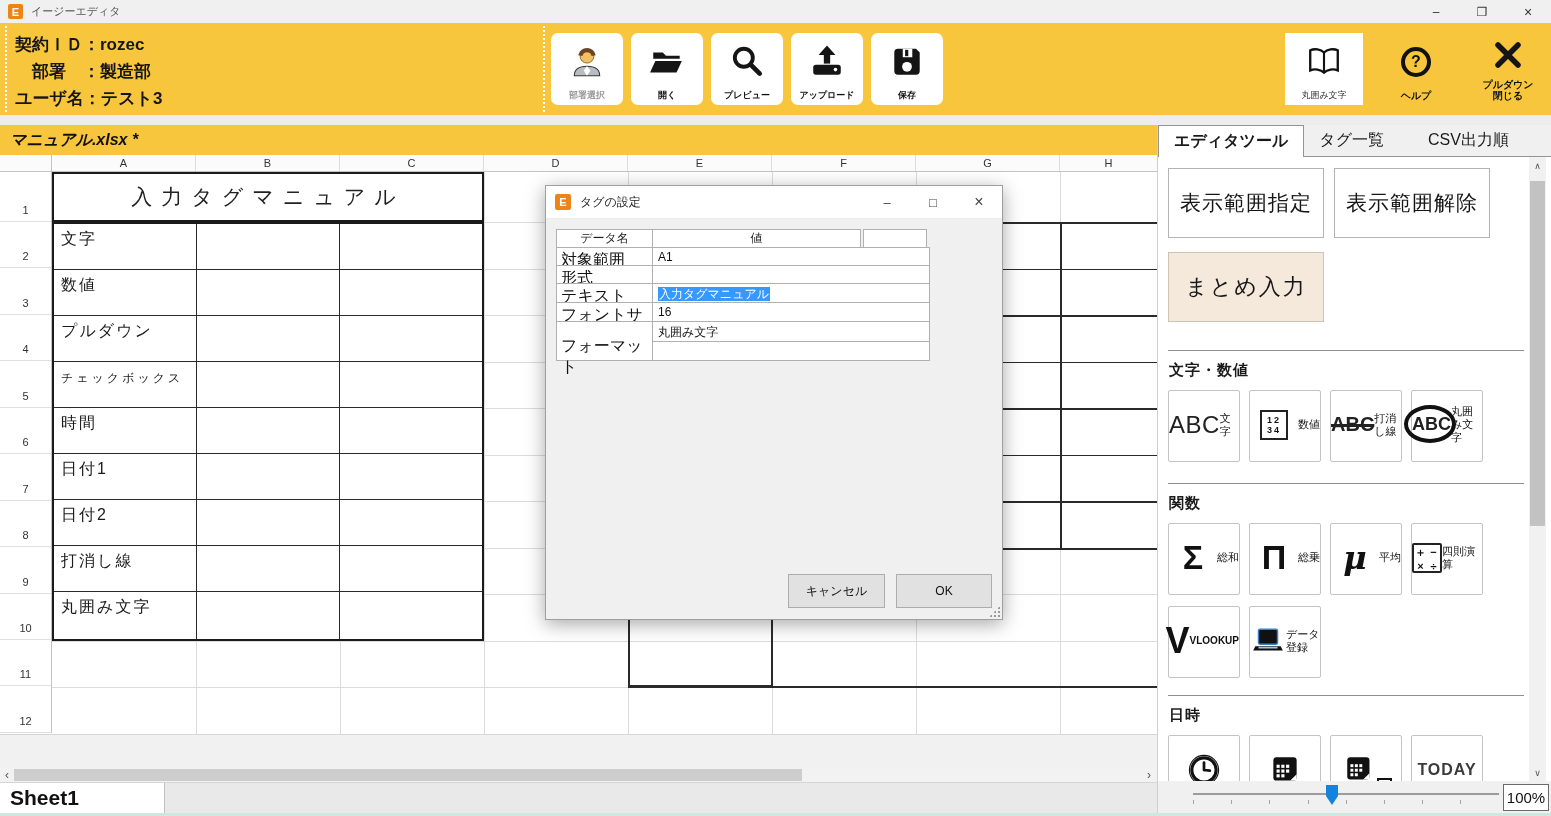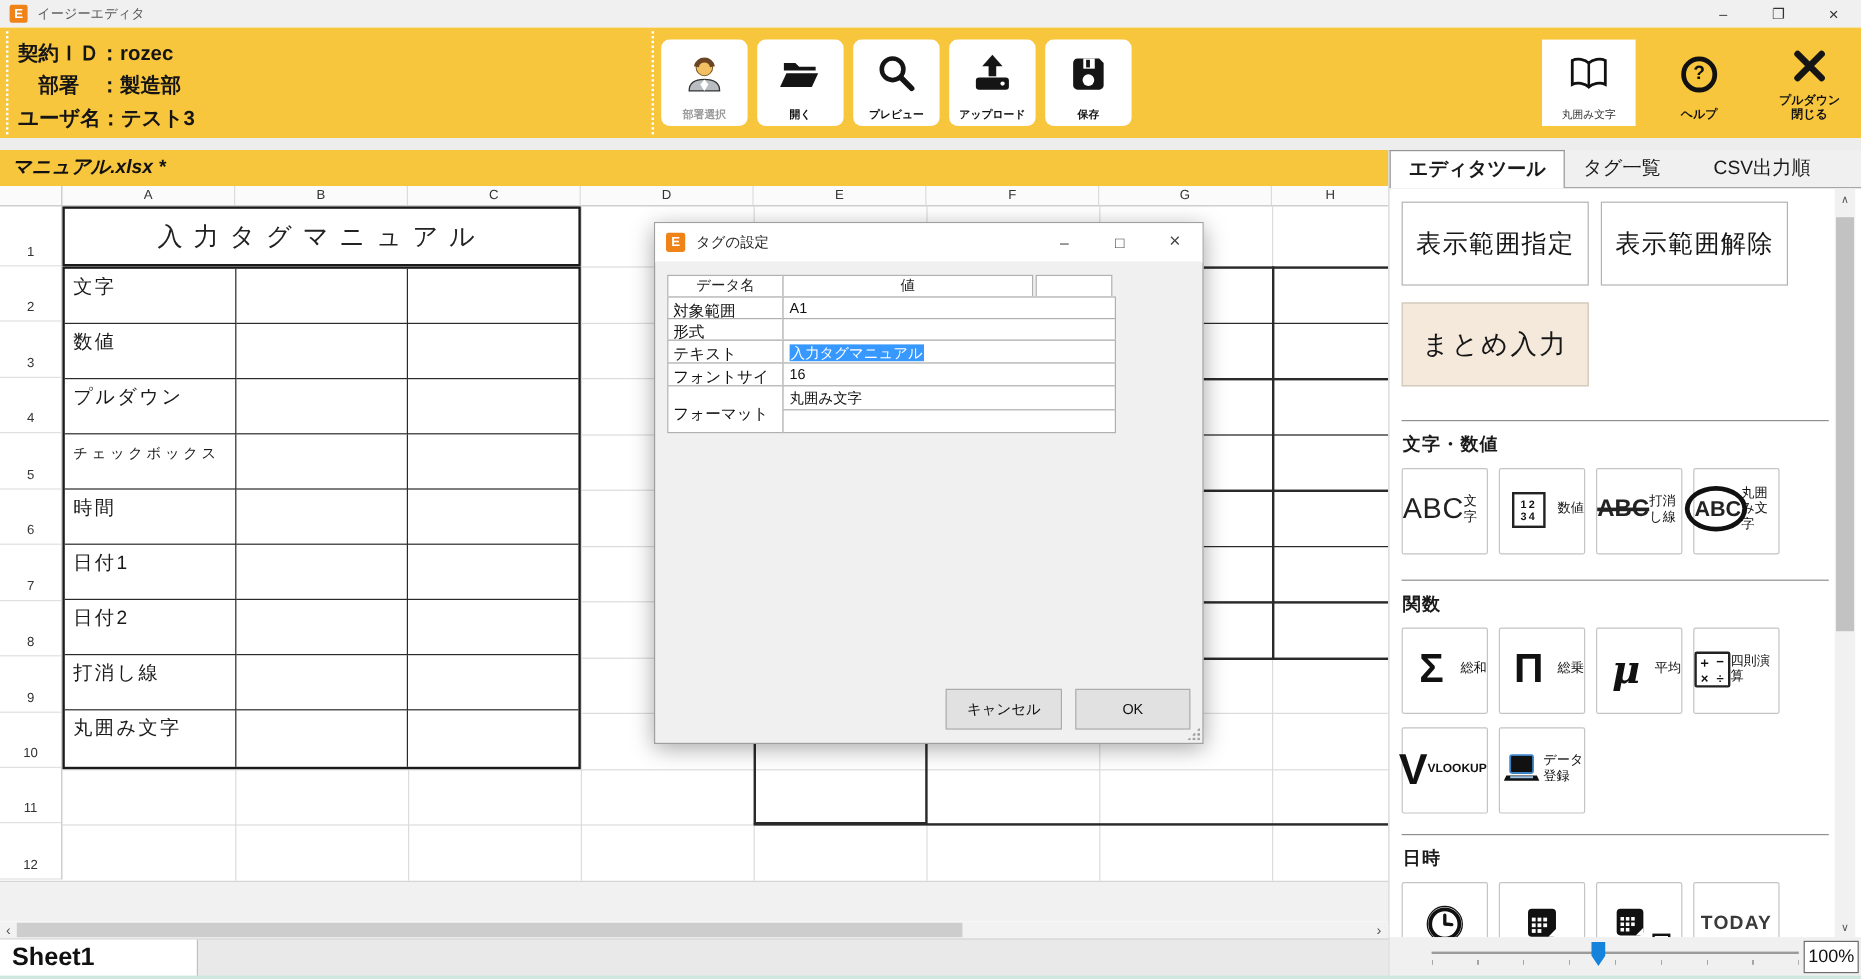--- a/index.html
+++ b/index.html
@@ -80,21 +80,21 @@
   #dlg-logo { width:16px; height:16px; margin-left:9px; background:#ef8318; border-radius:2px; color:#fff;
               font-size:11px; font-weight:bold; display:flex; align-items:center; justify-content:center; }
   #dlg-title { margin-left:9px; font-size:12px; color:#222; }
   #dlg-controls { margin-left:auto; display:flex; height:100%; }
   .dwbtn { width:46px; height:100%; display:flex; align-items:center; justify-content:center; font-size:13px; color:#444; }
   #dlg-table { position:absolute; left:10px; top:43px; width:374px; }
   .dth-row { display:flex; }
   .dth { background:#fff; border:1px solid #b0b0b0; font-size:12px; color:#222; text-align:center; height:19px;
          line-height:17px; }
   .drow { display:flex; margin-top:-1px; }
-  .dlabel { width:97px; background:#fff; border:1px solid #b0b0b0; font-size:13px; padding:2px 0 0 4px; color:#111; }
+  .dlabel { width:97px; background:#fff; border:1px solid #b0b0b0; font-size:16px; padding:2px 0 0 4px; color:#111; }
   .dvalue { flex:1; background:#fff; border:1px solid #b0b0b0; margin-left:-1px; font-size:12px; padding:2px 0 0 5px;
             color:#111; white-space:nowrap; overflow:hidden; }
   .sel { background:#3798ff; color:#fff; padding:0 1px; }
   .dvcol { flex:1; display:flex; flex-direction:column; margin-left:-1px; }
   .dvcol .dvalue { margin-left:0; }
   .dvcol .dvalue + .dvalue { margin-top:-1px; }
   .dbtn { position:absolute; height:34px; background:#e1e1e1; border:1px solid #adadad; font-size:12px; color:#111;
           display:flex; align-items:center; justify-content:center; }
   #grip { position:absolute; right:2px; bottom:2px; width:11px; height:11px;
           background-image:radial-gradient(#9a9a9a 1px, transparent 1.3px); background-size:4px 4px;

